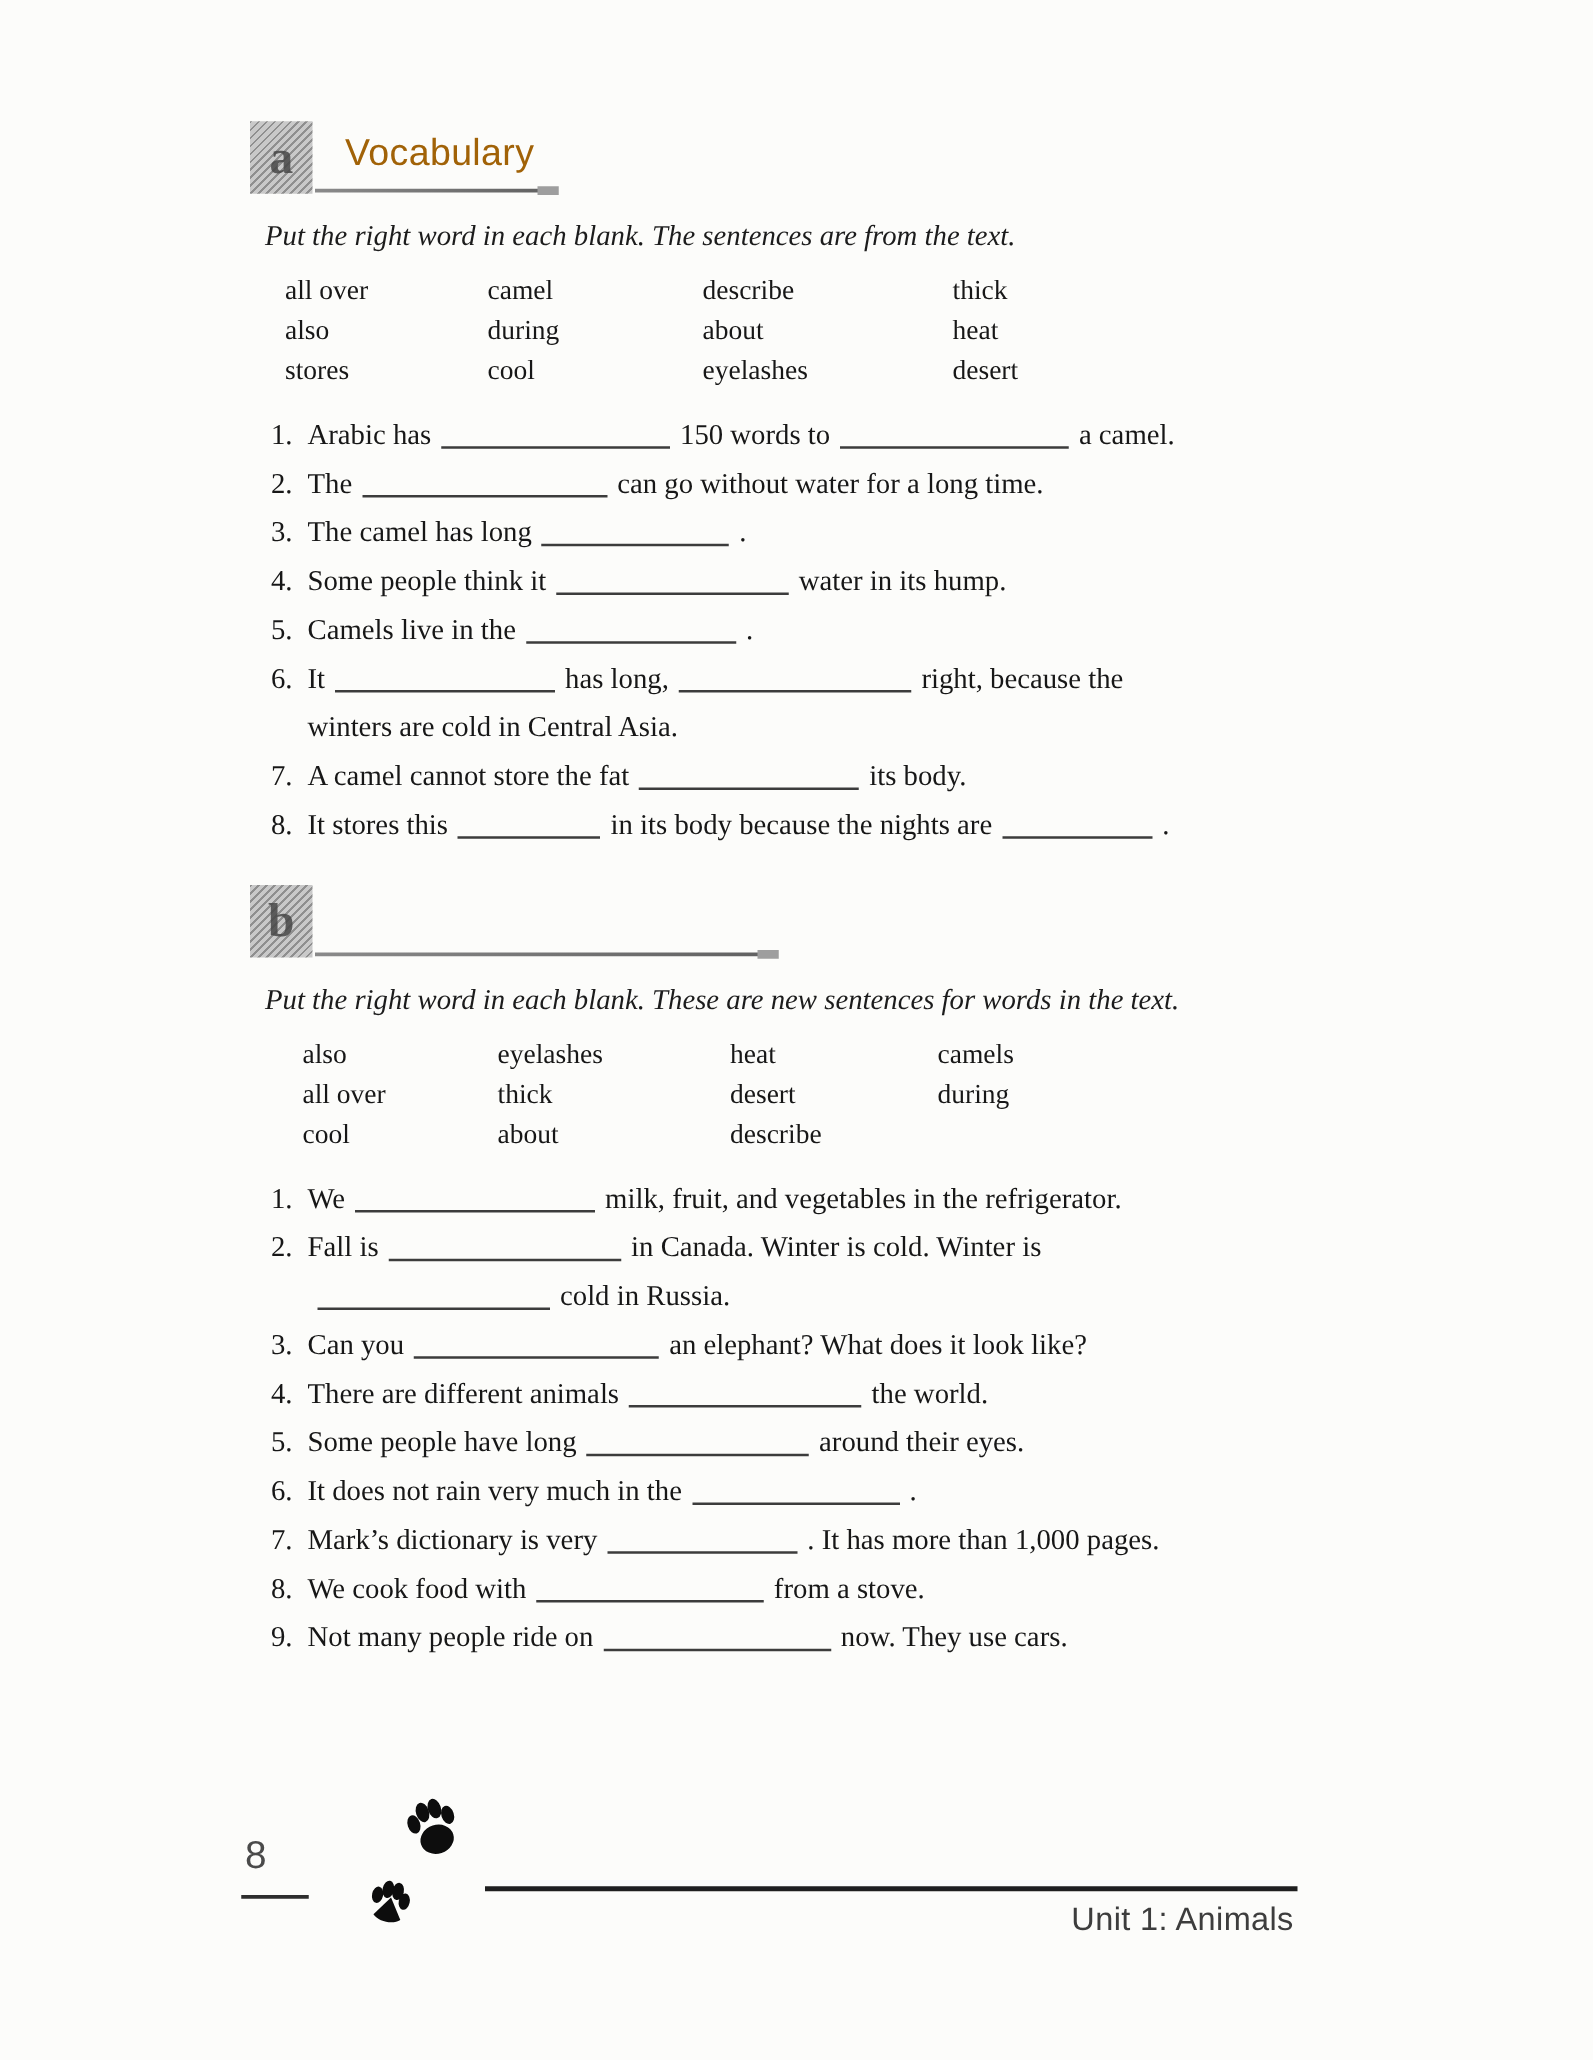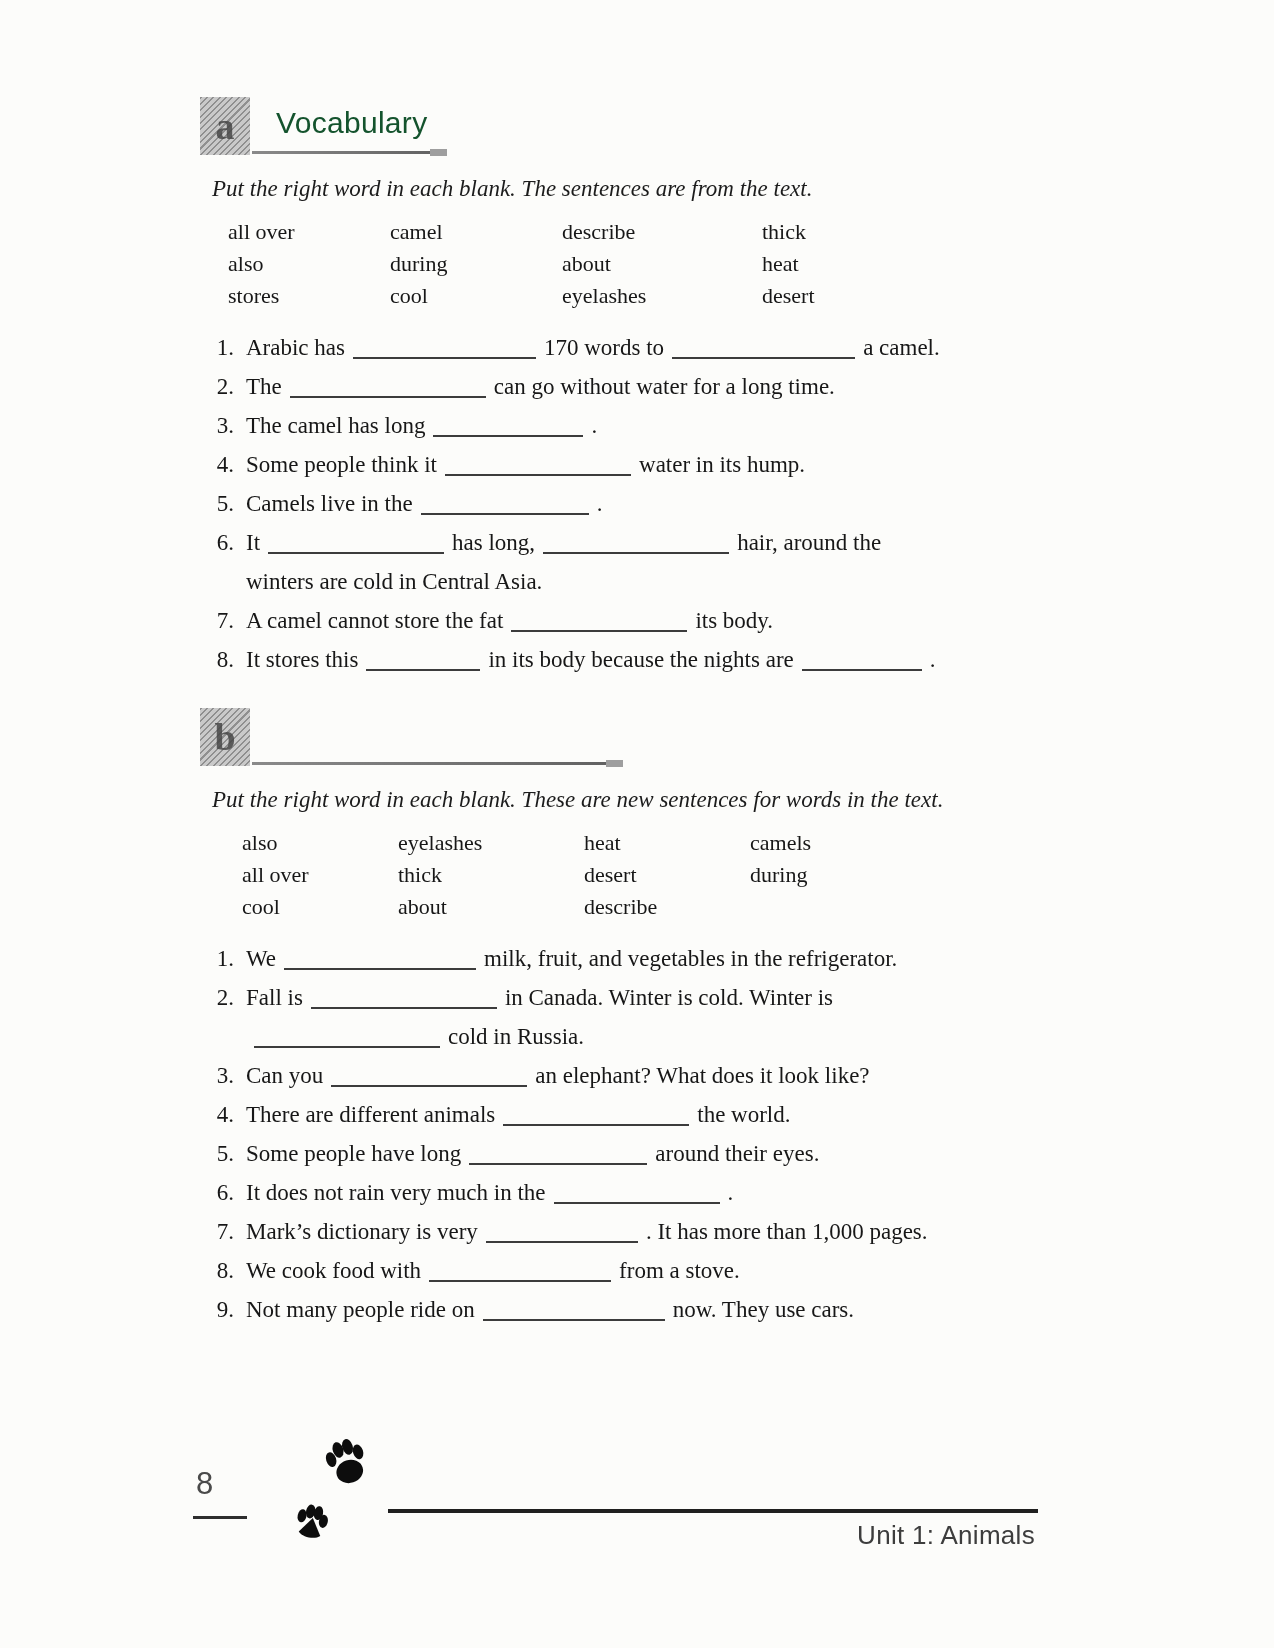--- a/index.html
+++ b/index.html
@@ -16,21 +16,21 @@
     width:50px;height:58px;margin-right:26px;flex:0 0 auto;position:relative;z-index:2;
     background:repeating-linear-gradient(135deg,#8f8f8f 0 1.5px,#c9c9c9 1.5px 4.5px);
     display:flex;align-items:center;justify-content:center;
   }
   .icon-letter{
     font-family:"Liberation Serif",serif;font-size:38px;font-weight:bold;
     color:rgba(70,70,70,.85);line-height:1;
   }
   .section-title{
     margin:0;font-family:"Liberation Sans",sans-serif;font-weight:400;
-    font-size:30px;letter-spacing:.3px;color:#14532d;position:relative;top:-3px;
+    font-size:30px;letter-spacing:.3px;color:#a16207;position:relative;top:-3px;
   }
   .header-rule{position:absolute;left:52px;bottom:4px;height:3px;
     background:linear-gradient(to right,#8a8a8a,#606060);}
   .rule-a{width:192px;}
   .rule-b{width:368px;}
   .rule-cap{position:absolute;right:-3px;top:-2px;width:17px;height:7px;background:#9e9e9e;}
 
   
   .instructions{font-style:italic;font-size:23px;margin:18px 0 0 12px;color:#1c1c1c;}
 
@@ -88,41 +88,41 @@
       <span class="wb-word">heat</span>
       <span class="wb-word">stores</span>
       <span class="wb-word">cool</span>
       <span class="wb-word">eyelashes</span>
       <span class="wb-word">desert</span>
     </div>
 
   <div class="exercise">
       <div class="ex-row">
         <span class="ex-num">1.</span>
-        <span class="ex-sentence"><span>Arabic has</span><span class="blank" style="width: 183px;"></span><span>170 words to</span><span class="blank" style="width: 183px;"></span><span>a camel.</span></span>
+        <span class="ex-sentence"><span>Arabic has</span><span class="blank" style="width: 183px;"></span><span>150 words to</span><span class="blank" style="width: 183px;"></span><span>a camel.</span></span>
       </div>
       <div class="ex-row">
         <span class="ex-num">2.</span>
         <span class="ex-sentence"><span>The</span><span class="blank" style="width: 196px;"></span><span>can go without water for a long time.</span></span>
       </div>
       <div class="ex-row">
         <span class="ex-num">3.</span>
         <span class="ex-sentence"><span>The camel has long</span><span class="blank" style="width: 150px;"></span><span>.</span></span>
       </div>
       <div class="ex-row">
         <span class="ex-num">4.</span>
         <span class="ex-sentence"><span>Some people think it</span><span class="blank" style="width: 186px;"></span><span>water in its hump.</span></span>
       </div>
       <div class="ex-row">
         <span class="ex-num">5.</span>
         <span class="ex-sentence"><span>Camels live in the</span><span class="blank" style="width: 168px;"></span><span>.</span></span>
       </div>
       <div class="ex-row">
         <span class="ex-num">6.</span>
-        <span class="ex-sentence"><span>It</span><span class="blank" style="width: 176px;"></span><span>has long,</span><span class="blank" style="width: 186px;"></span><span>hair, around the</span><br><span>winters are cold in Central Asia.</span></span>
+        <span class="ex-sentence"><span>It</span><span class="blank" style="width: 176px;"></span><span>has long,</span><span class="blank" style="width: 186px;"></span><span>right, because the</span><br><span>winters are cold in Central Asia.</span></span>
       </div>
       <div class="ex-row">
         <span class="ex-num">7.</span>
         <span class="ex-sentence"><span>A camel cannot store the fat</span><span class="blank" style="width: 176px;"></span><span>its body.</span></span>
       </div>
       <div class="ex-row">
         <span class="ex-num">8.</span>
         <span class="ex-sentence"><span>It stores this</span><span class="blank" style="width: 114px;"></span><span>in its body because the nights are</span><span class="blank" style="width: 120px;"></span><span>.</span></span>
       </div>
     </div>

